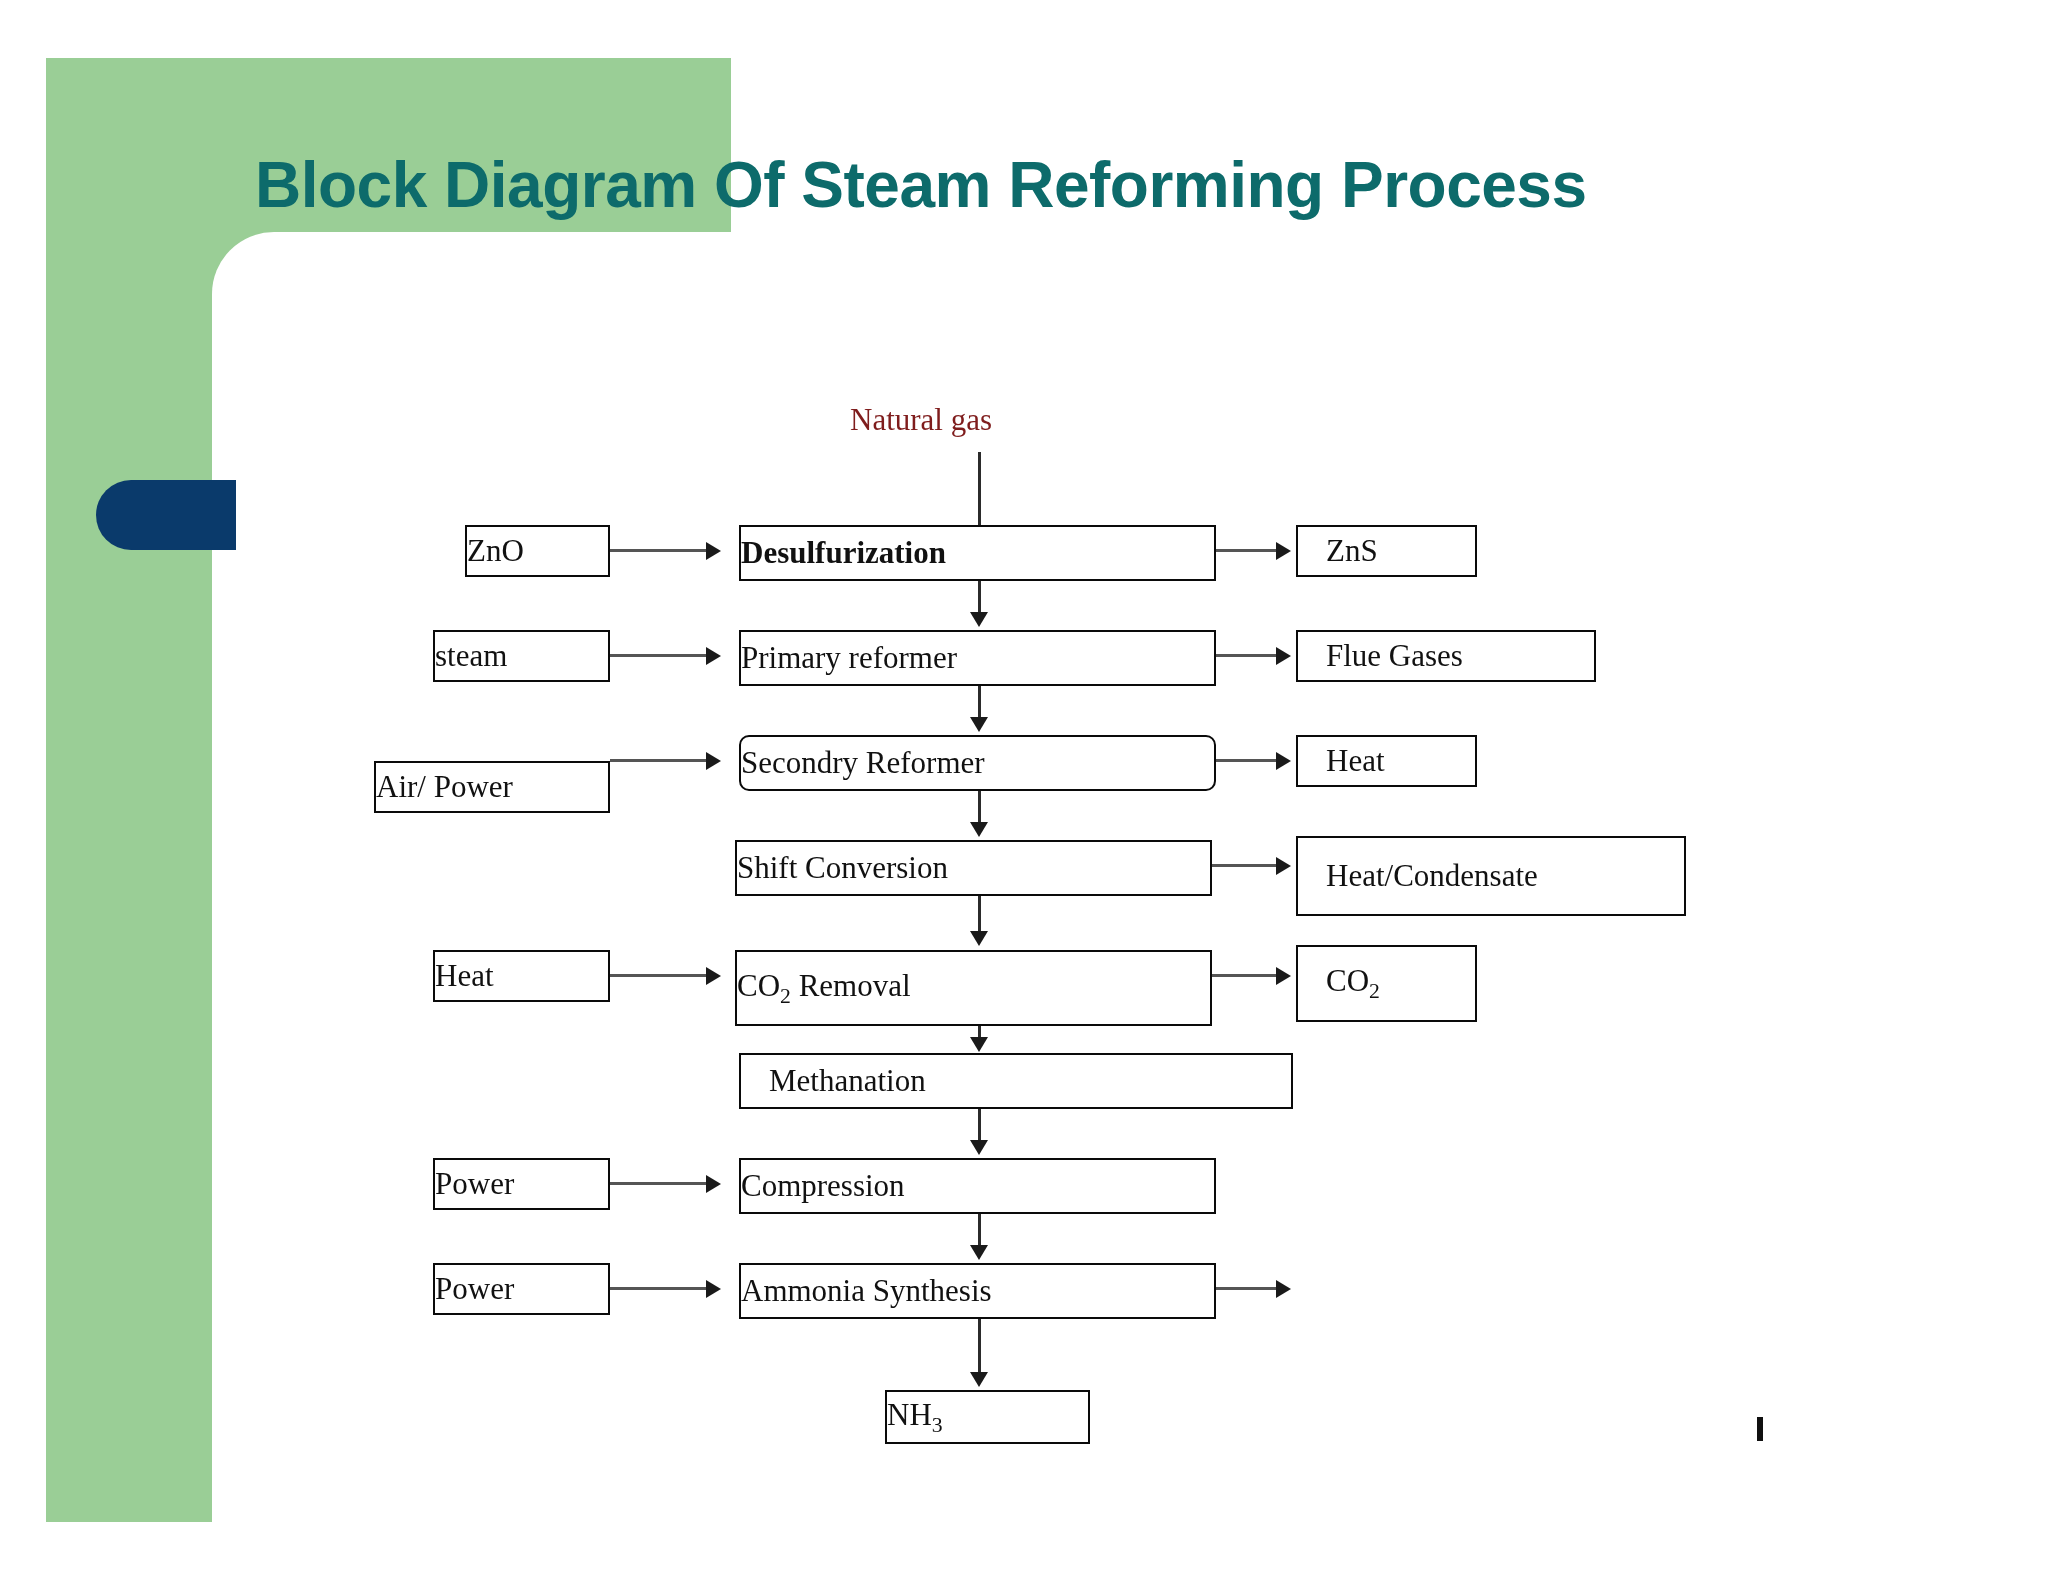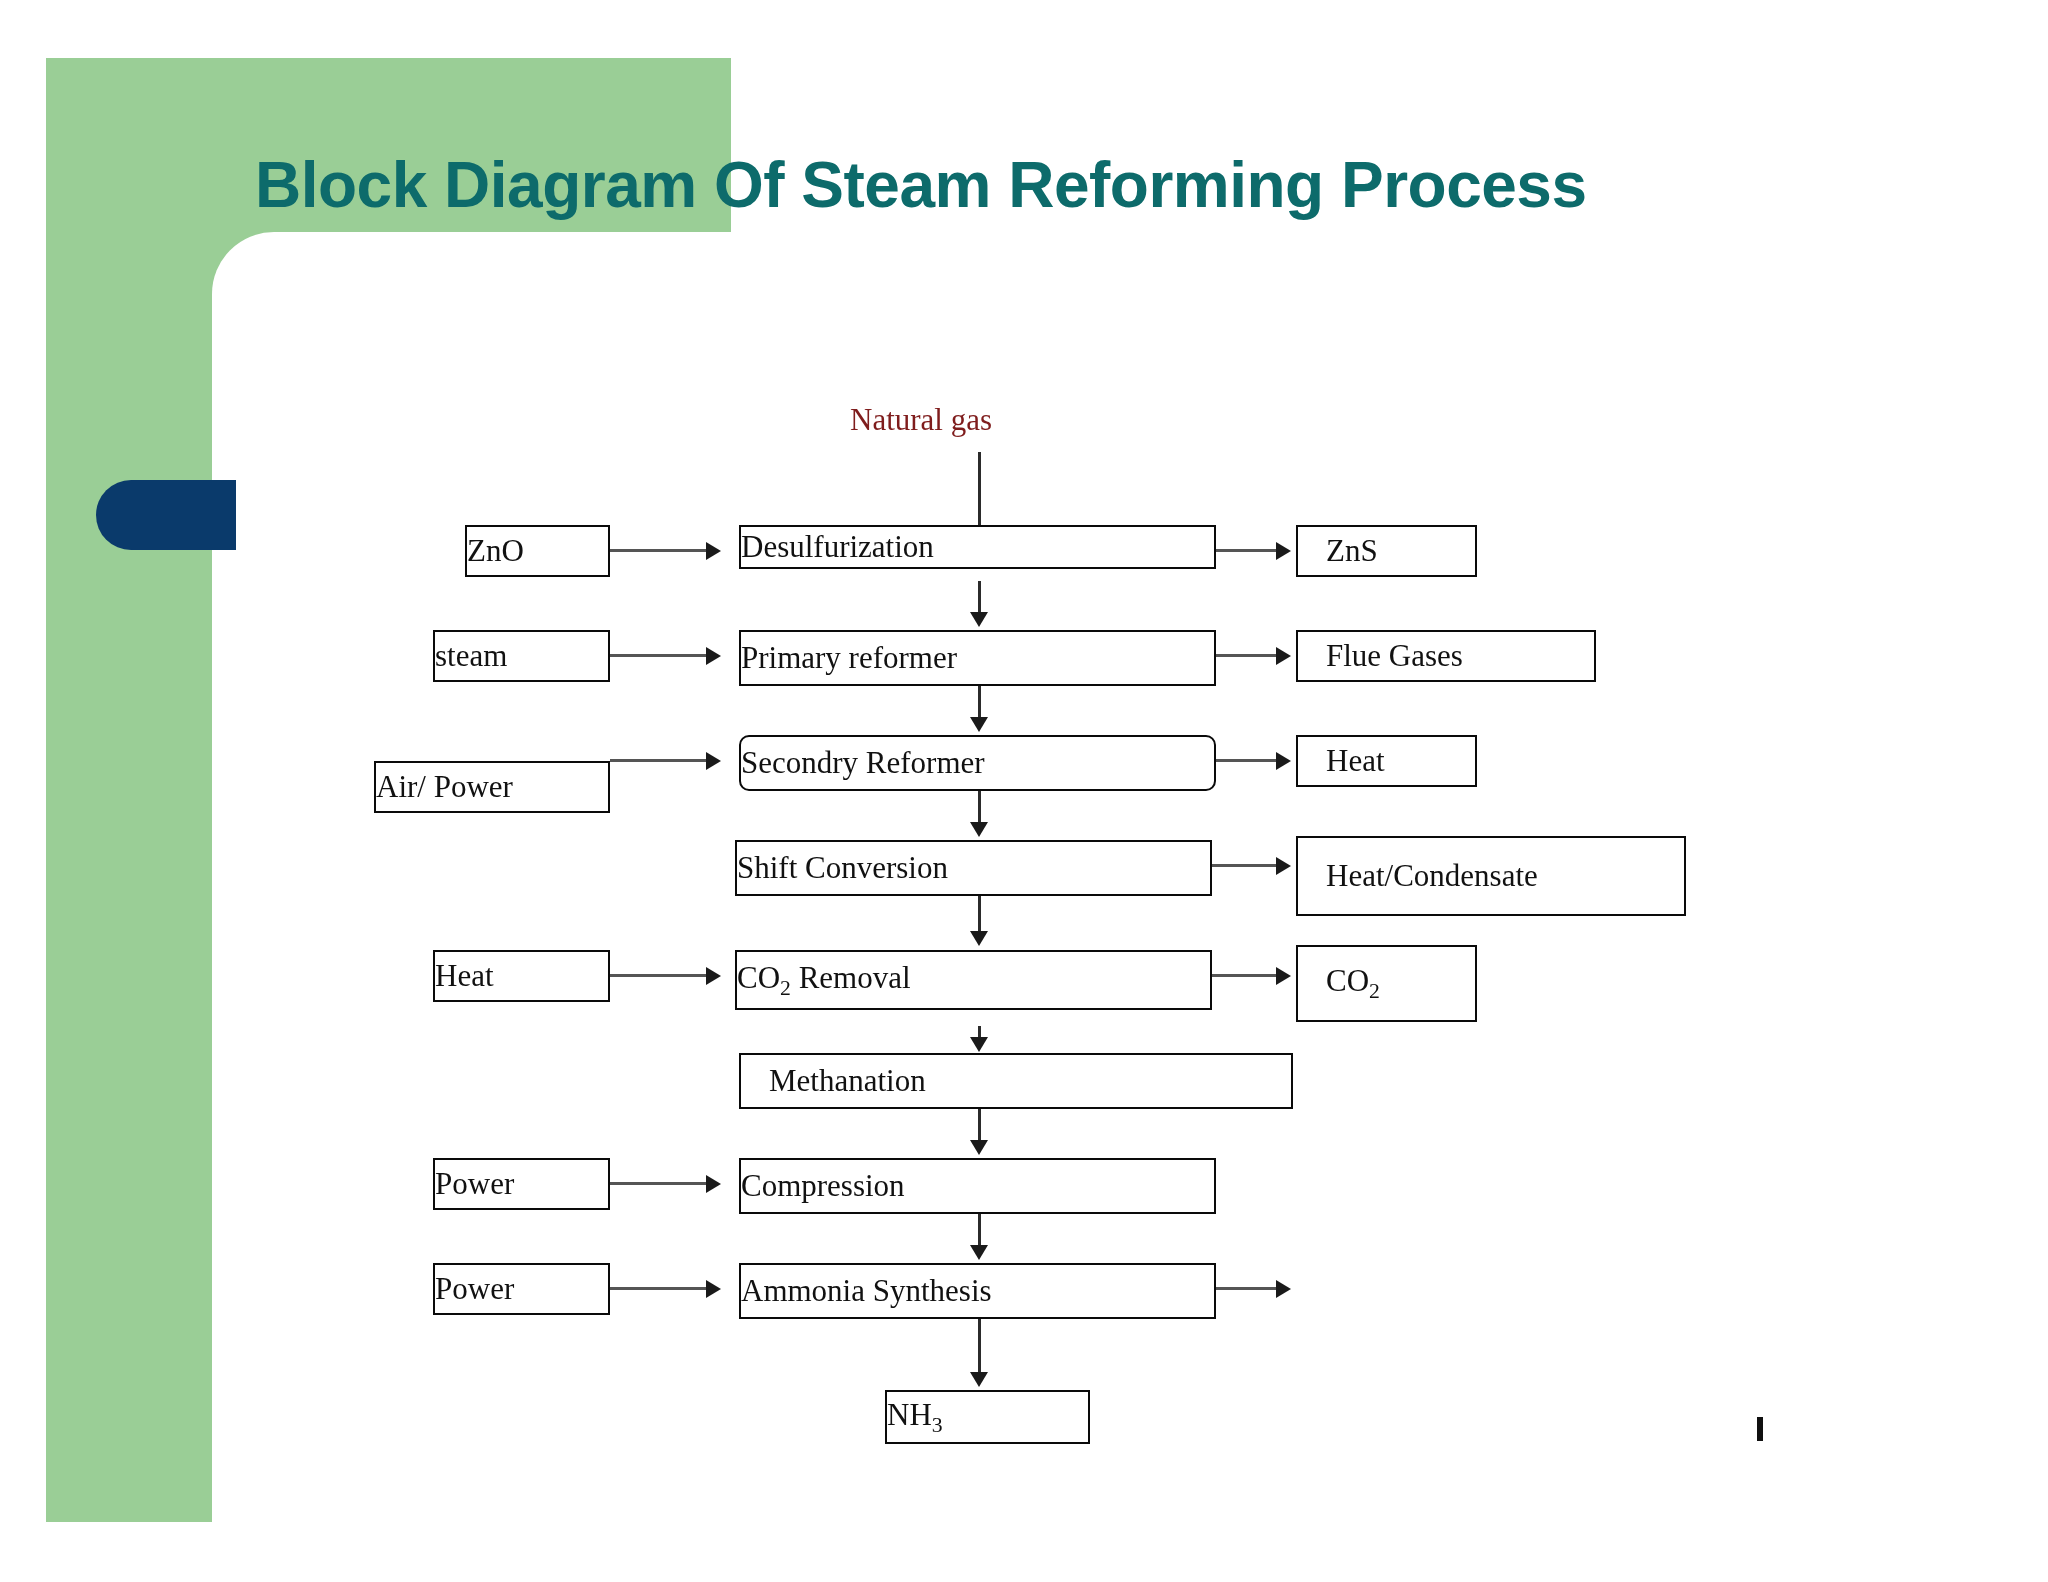--- a/index.html
+++ b/index.html
@@ -51,37 +51,37 @@
   <div class="deco-navy"></div>
 
   <div class="title">Block Diagram Of Steam Reforming Process</div>
 
   <div id="diagram">
 
     <div class="freetext" style="left:850px;top:402px;">Natural gas</div>
     <div class="vline" style="left:978px;top:452px;height:82px;"></div>
     <div class="ah-down" style="left:970px;top:527px;"></div>
 
-    <div class="bx ctr" style="left:739px;top:525px;width:477px;height:44px;">
+    <div class="bx ctr" style="left:739px;top:525px;width:477px;height:56px;font-weight:bold;">
       <span>Desulfurization</span>
     </div>
 
     <div class="bx ctr" style="left:739px;top:630px;width:477px;height:56px;">
       <span>Primary reformer</span>
     </div>
 
     <div class="bx ctr" style="left:739px;top:735px;width:477px;height:56px;border-radius:10px;">
       <span>Secondry Reformer</span>
     </div>
 
     <div class="bx ctr" style="left:735px;top:840px;width:477px;height:56px;">
       <span>Shift Conversion</span>
     </div>
 
-    <div class="bx ctr" style="left:735px;top:950px;width:477px;height:60px;">
+    <div class="bx ctr" style="left:735px;top:950px;width:477px;height:76px;">
       <span><span>CO</span><span class="sub">2</span><span> Removal</span></span>
     </div>
 
     <div class="bx ctr" style="left:739px;top:1053px;width:554px;height:56px;padding-left:28px;">
       <span>Methanation</span>
     </div>
 
     <div class="bx ctr" style="left:739px;top:1158px;width:477px;height:56px;">
       <span>Compression</span>
     </div>

